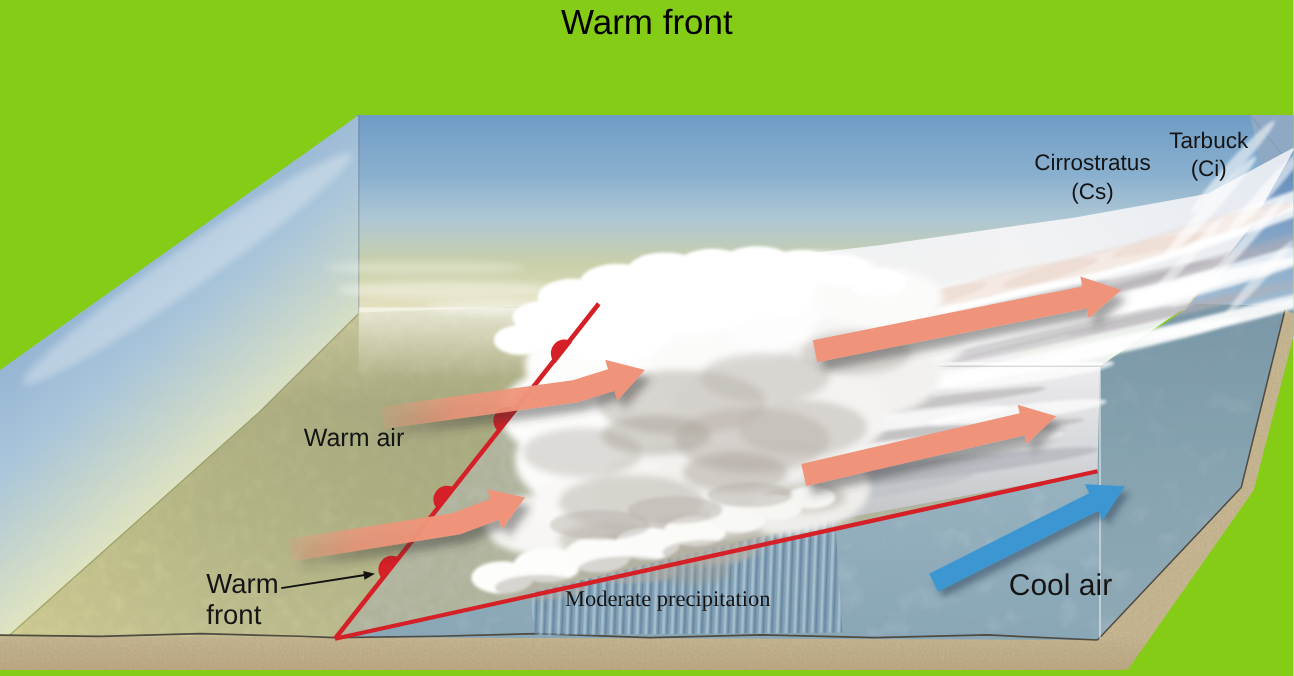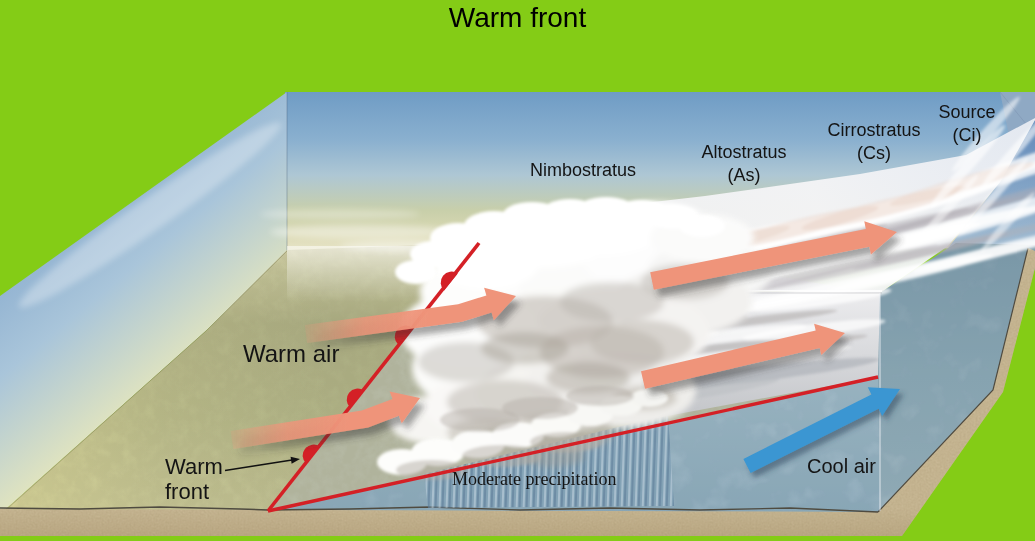--- a/index.html
+++ b/index.html
@@ -4,24 +4,24 @@
 <style>
   html,body{margin:0;padding:0;background:#fff;}
   .stage{position:relative;width:1035px;height:541px;background:#84cc16;overflow:hidden;
          font-family:"Liberation Sans",sans-serif;color:#141414;}
   .hdr{position:absolute;left:0;top:0;width:100%;text-align:center;z-index:5;}
   .title{font-size:28px;line-height:30px;margin-top:3px;color:#000;}
   .subtitle{font-size:13px;line-height:15px;margin-top:5px;color:#000;}
   svg.scene{position:absolute;left:0;top:0;z-index:1;}
   .lbl{position:absolute;z-index:6;white-space:nowrap;color:#141414;}
   .cloudlbl{transform:translateX(-50%);text-align:center;font-size:18px;line-height:23px;}
-  .warmair{font-size:24px;}
+  .warmair{font-size:20px;}
   .warmfront{font-size:22px;line-height:25px;}
   .moderate{font-size:18px;font-family:Liberation Serif, serif;}
-  .coolair{font-size:20px;}
+  .coolair{font-size:24px;}
 </style>
 </head>
 <body>
 
 <div class="stage">
   <div class="hdr">
     <div class="title">Warm front</div>
   </div>
 
   <svg class="scene" width="1035" height="541" viewBox="0 0 1035 541">
@@ -322,32 +322,27 @@
 
     <path filter="url(#ds2)" d="M743.4,458.9 L871.4,394.5 L867.8,387.3 L900,389 L882.2,415.9 L878.6,408.7 L750.6,473.1 Z" fill="#3a96d2"></path>
 
     <g>
       <line x1="225" y1="470.5" x2="292" y2="460" stroke="#111" stroke-width="1.5"></line>
       <polygon points="300,459 291.6,463.8 290.6,456.8" fill="#111"></polygon>
     </g>
   </svg>
 
   <div class="lbl cloudlbl" style="left:583px;top:159px">
-    <div>Nimbostratus</div>
-  </div>
-  <div class="lbl cloudlbl" style="left:744px;top:141px">
-    <div>Altostratus</div>
-    <div>(As)</div>
   </div>
   <div class="lbl cloudlbl" style="left:874px;top:119px">
     <div>Cirrostratus</div>
     <div>(Cs)</div>
   </div>
   <div class="lbl cloudlbl" style="left:967px;top:101px">
-    <div>Source</div>
+    <div>Tarbuck</div>
     <div>(Ci)</div>
   </div>
   <div class="lbl warmair" style="left:243px;top:340px">Warm air</div>
   <div class="lbl warmfront" style="left:165px;top:454px">
     <div>Warm</div>
     <div>front</div>
   </div>
   <div class="lbl moderate" style="left:452px;top:469px">Moderate precipitation</div>
   <div class="lbl coolair" style="left:807px;top:455px">Cool air</div>
 </div>

